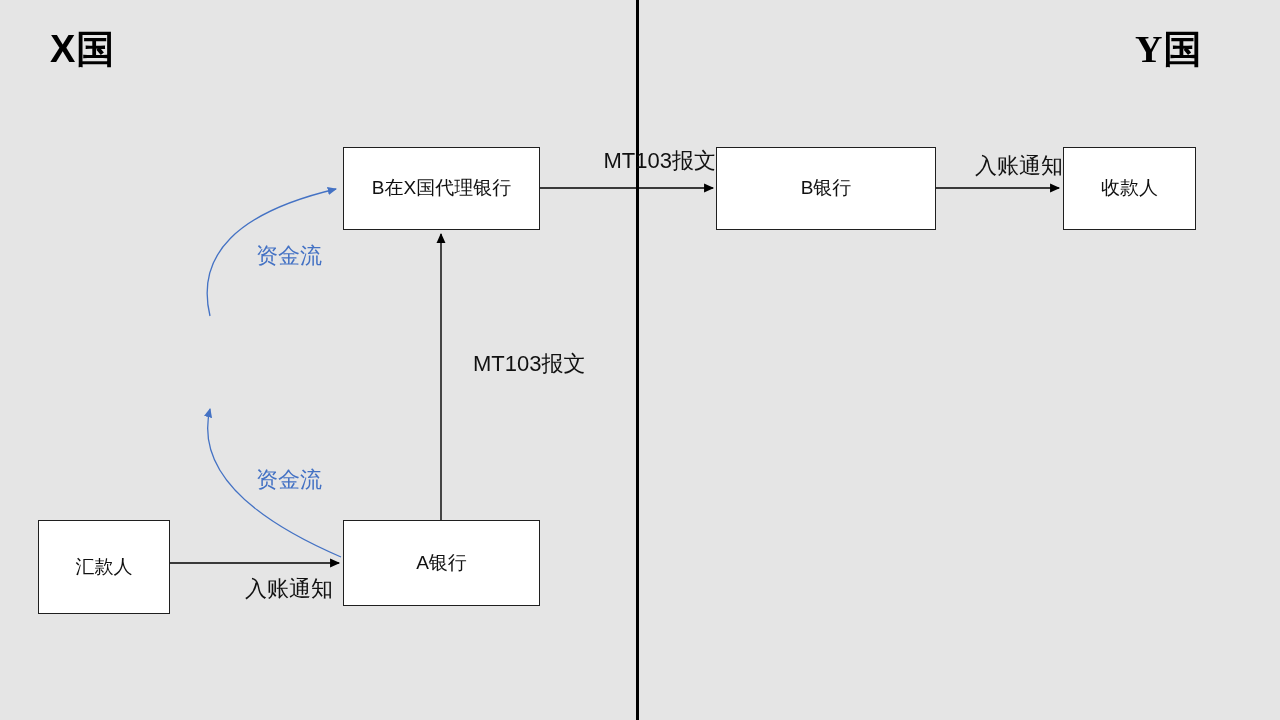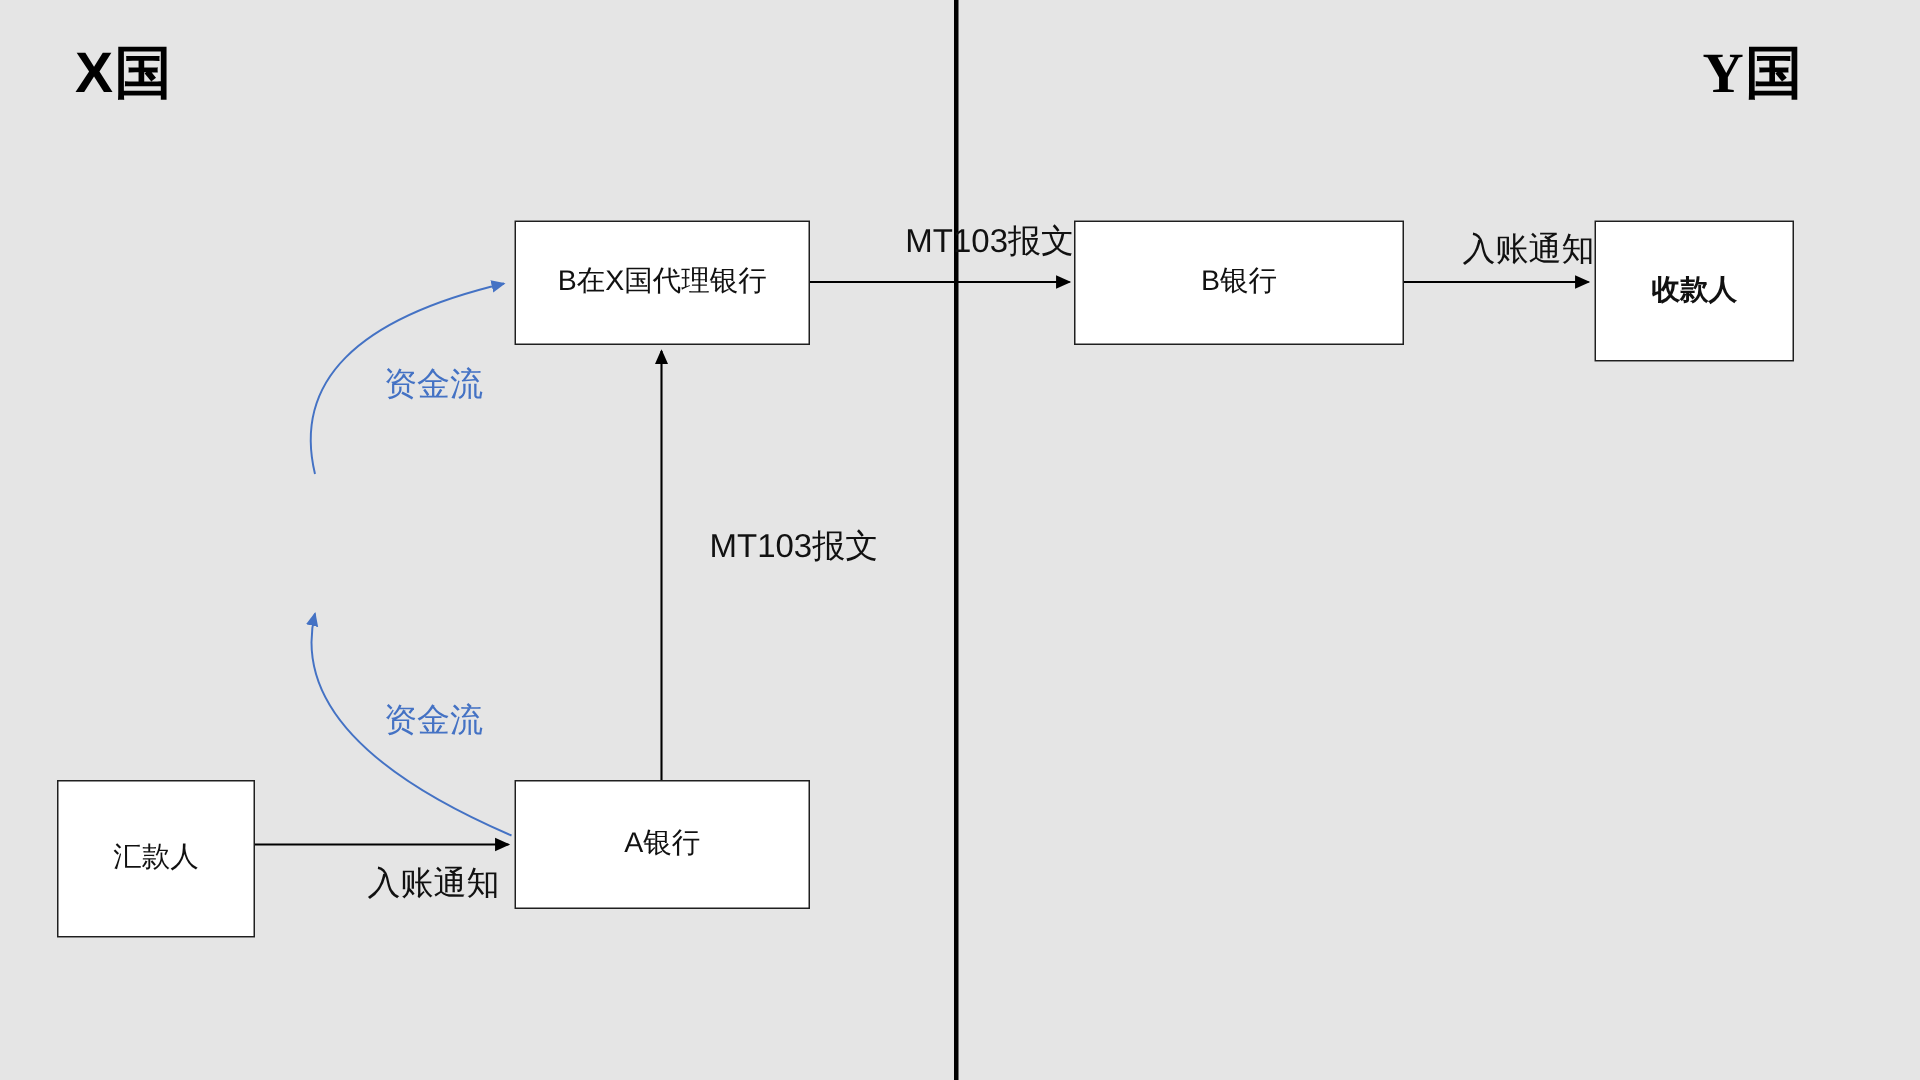--- a/index.html
+++ b/index.html
@@ -85,26 +85,26 @@
   <div class="region-title" style="left:1135px; top:30px;font-family:Liberation Serif, serif;">Y国</div>
 
   <div class="node" style="left:343px; top:147px; width:197px; height:83px;">
     <span>B在X国代理银行</span>
   </div>
 
   <div class="node" style="left:716px; top:147px; width:220px; height:83px;">
     <span>B银行</span>
   </div>
 
-  <div class="node" style="left:1063px; top:147px; width:133px; height:94px;font-weight:bold;">
+  <div class="node" style="left:1063px; top:147px; width:133px; height:83px;">
     <span>收款人</span>
   </div>
 
 
-  <div class="node" style="left:38px; top:520px; width:132px; height:105px;">
+  <div class="node" style="left:38px; top:520px; width:132px; height:94px;">
     <span>汇款人</span>
   </div>
 
   <div class="node" style="left:343px; top:520px; width:197px; height:86px;justify-content:center;">
     <span>A银行</span>
   </div>
 
   <div class="edge-label" style="left:540px; top:148px; width:176px;">MT103报文</div>
 
   <div class="edge-label" style="left:912px; top:153px; width:151px;">入账通知</div>

